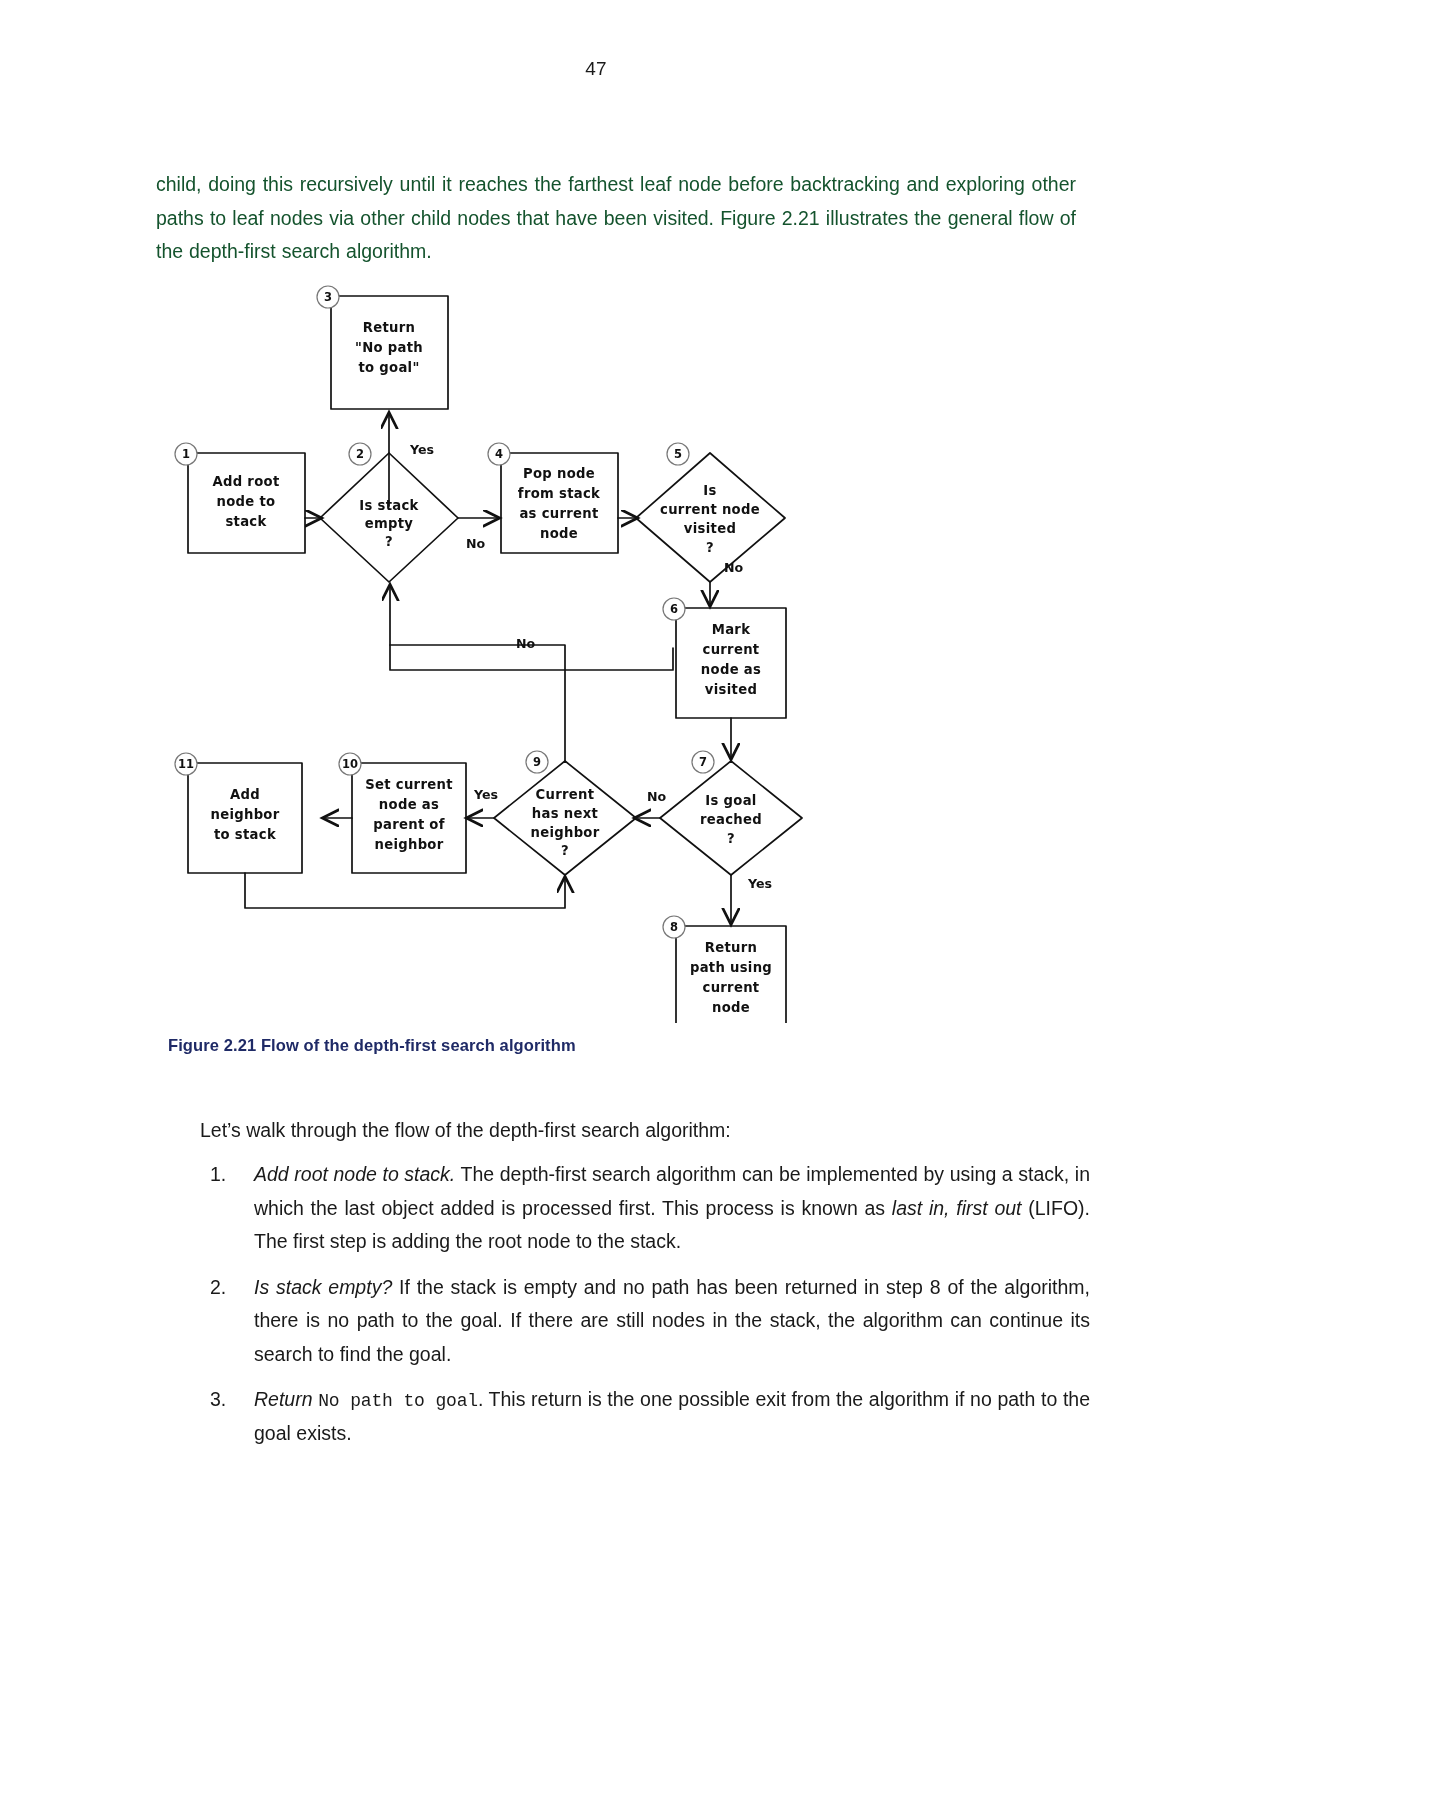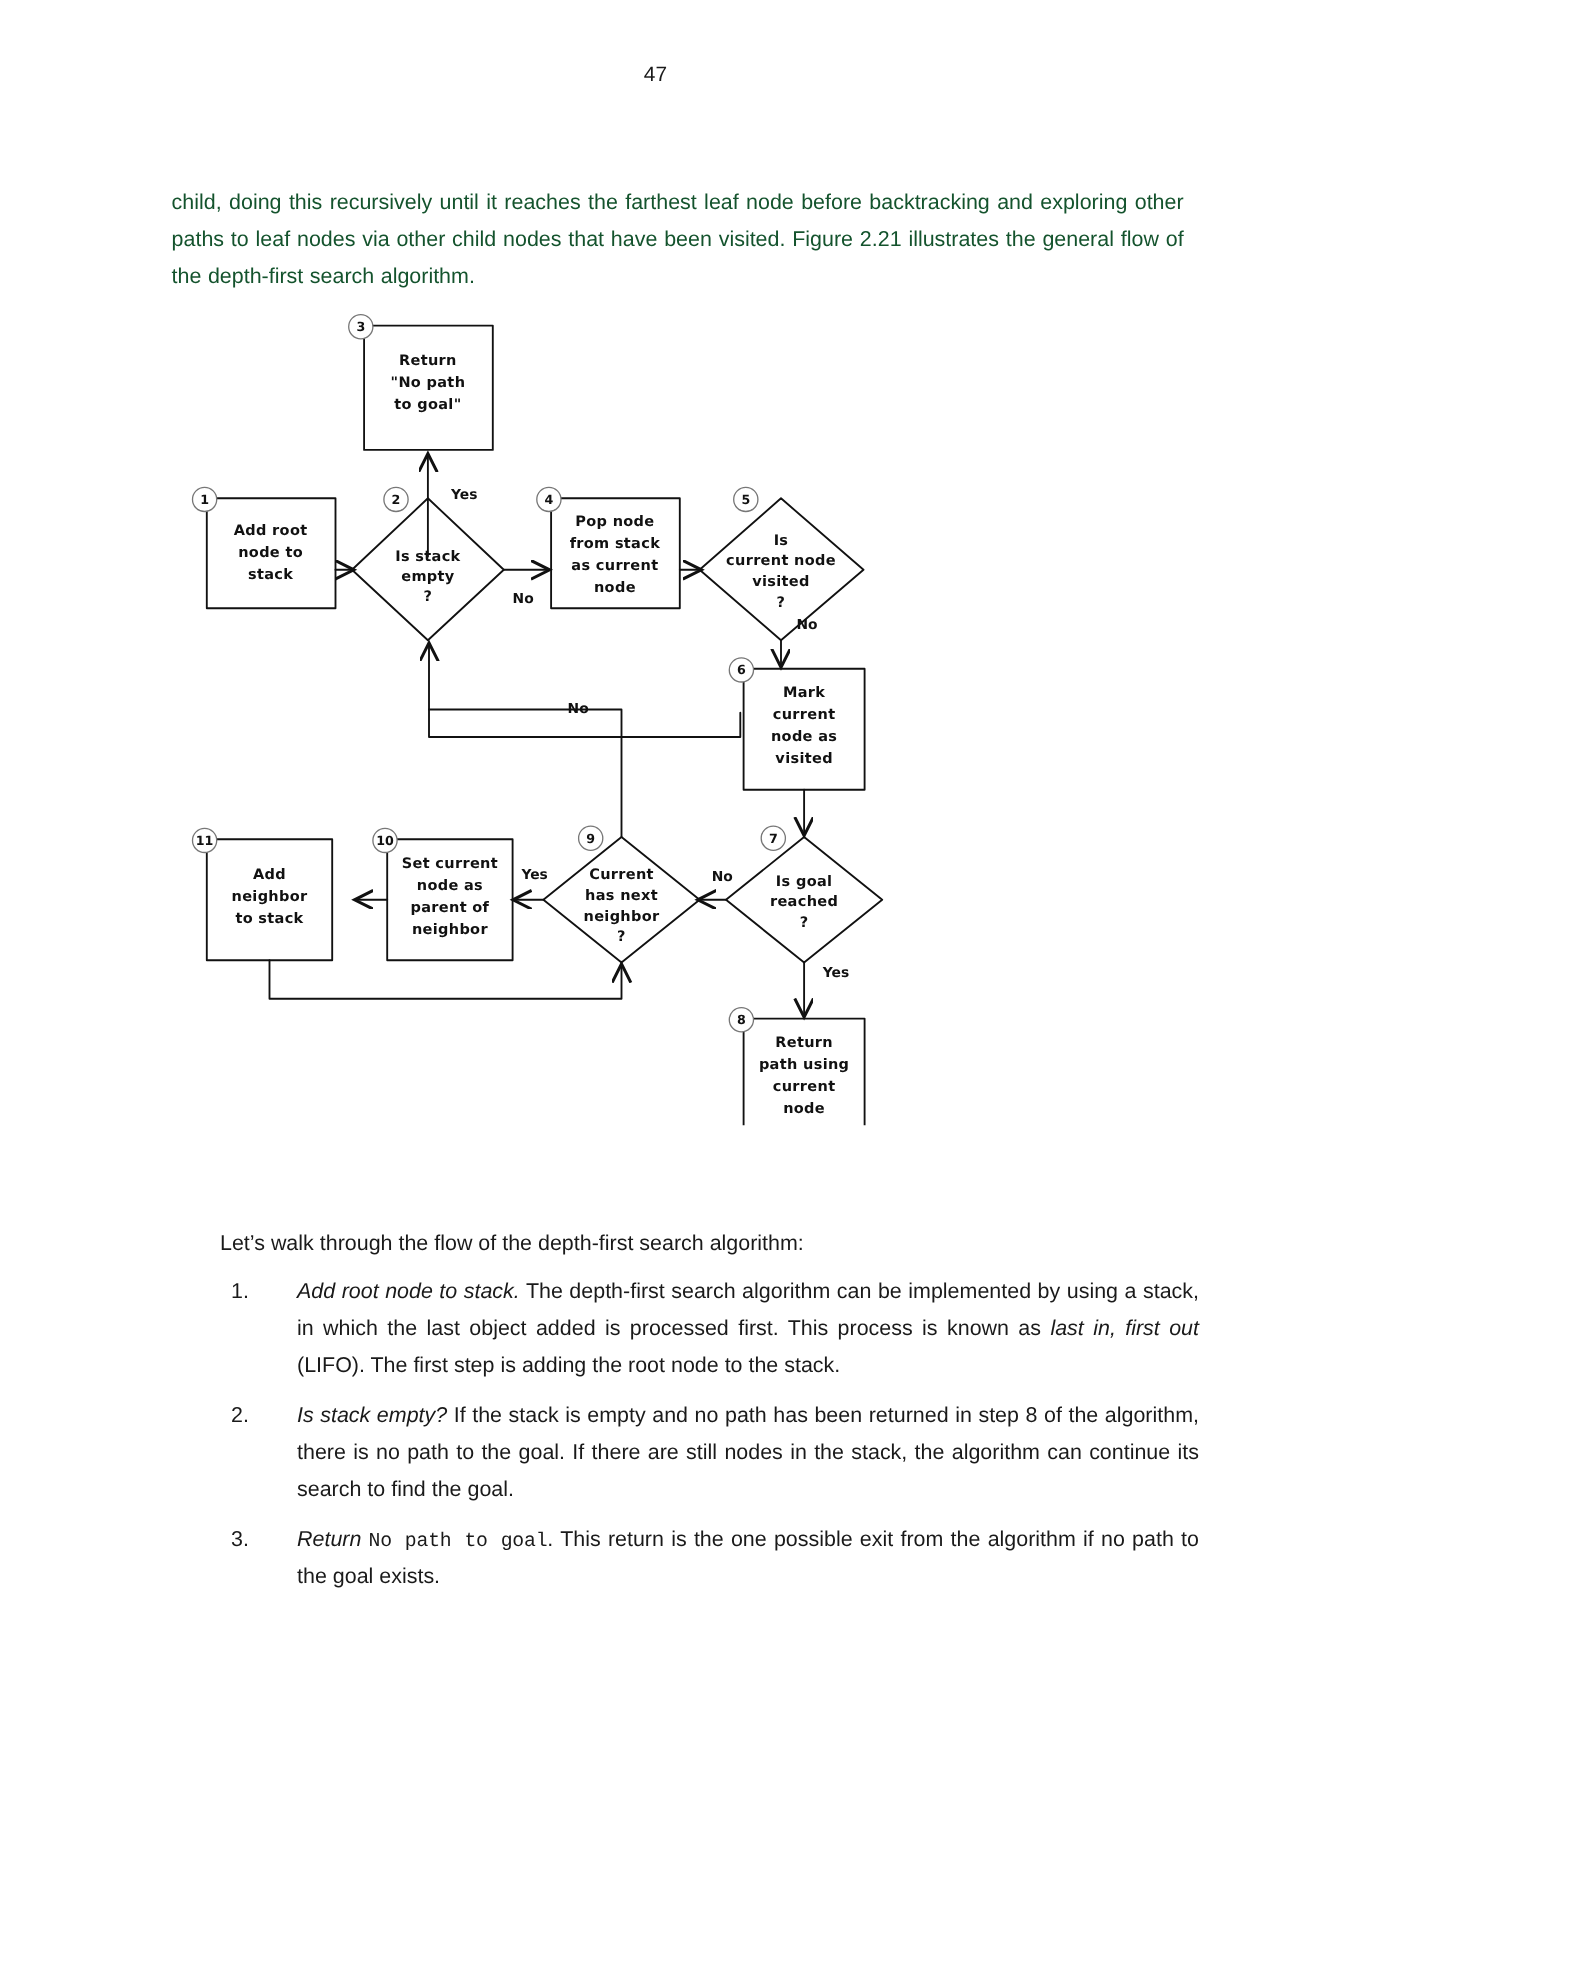--- a/index.html
+++ b/index.html
@@ -97,21 +97,20 @@
   .step-num {
     width: 54px;
     flex: 0 0 54px;
     text-align: left;
     padding-left: 10px;
     box-sizing: border-box;
   }
   .step-body {
     flex: 1 1 auto;
     text-align: justify;
-    margin-left: 16px;
   }
   .step-body i { font-style: italic; }
   .mono {
     font-family: "Liberation Mono", monospace;
     font-style: normal;
     font-size: 18px;
     letter-spacing: -0.2px;
   }
 
   
@@ -288,20 +287,21 @@
           <text class="fnode" x="77" y="541" text-anchor="middle" stroke="none">neighbor</text>
           <text class="fnode" x="77" y="561" text-anchor="middle" stroke="none">to stack</text>
         </g>
 
         <path d="M77 595 L77 630 L397 630 L397 600" marker-end="url(#arr)"></path>
 
       </g>
     </svg>
   </div>
 
+  <div class="caption">Figure 2.21 Flow of the depth-first search algorithm</div>
 
   <div class="walk-intro">Let’s walk through the flow of the depth-first search algorithm:</div>
 
   <div class="steps">
 
     <div class="step">
       <span class="step-num">1.</span>
       <span class="step-body"><i>Add root node to stack.</i><span> The depth-first search algorithm can be implemented by using a stack, in which the last object added is processed first. This process is known as </span><i>last in, first out</i><span> (LIFO). The first step is adding the root node to the stack.</span></span>
     </div>
 

